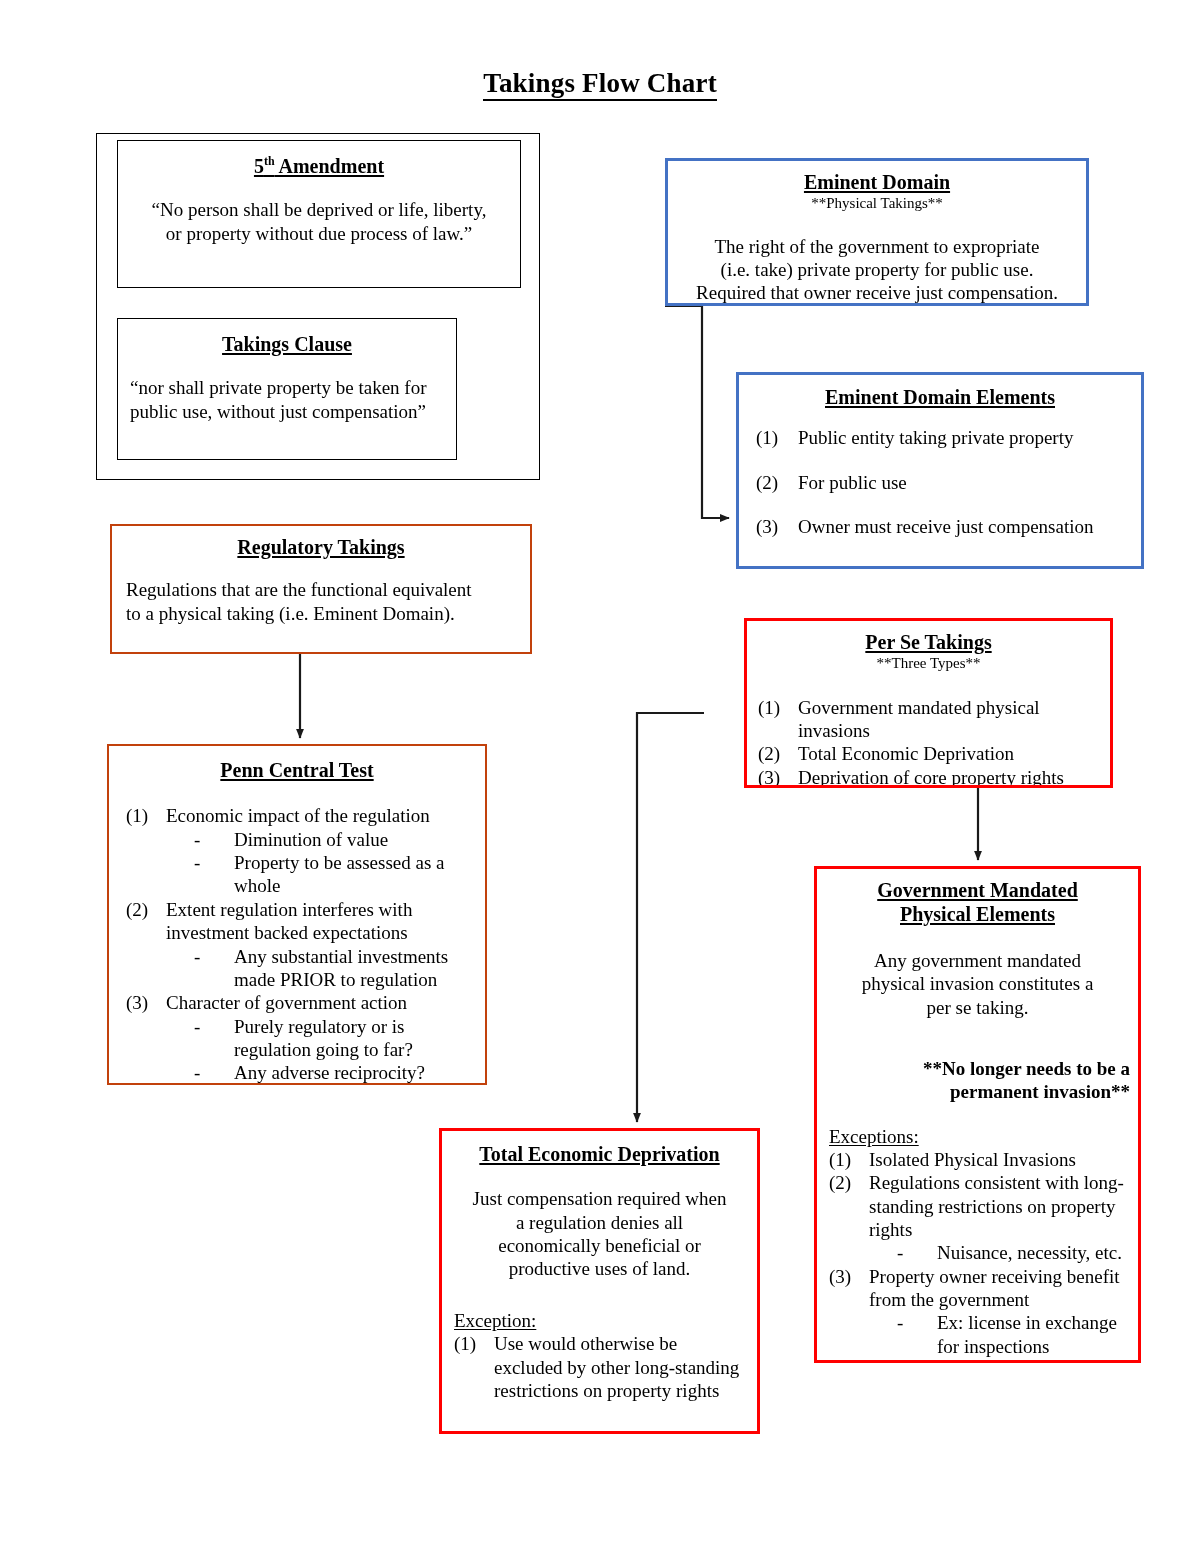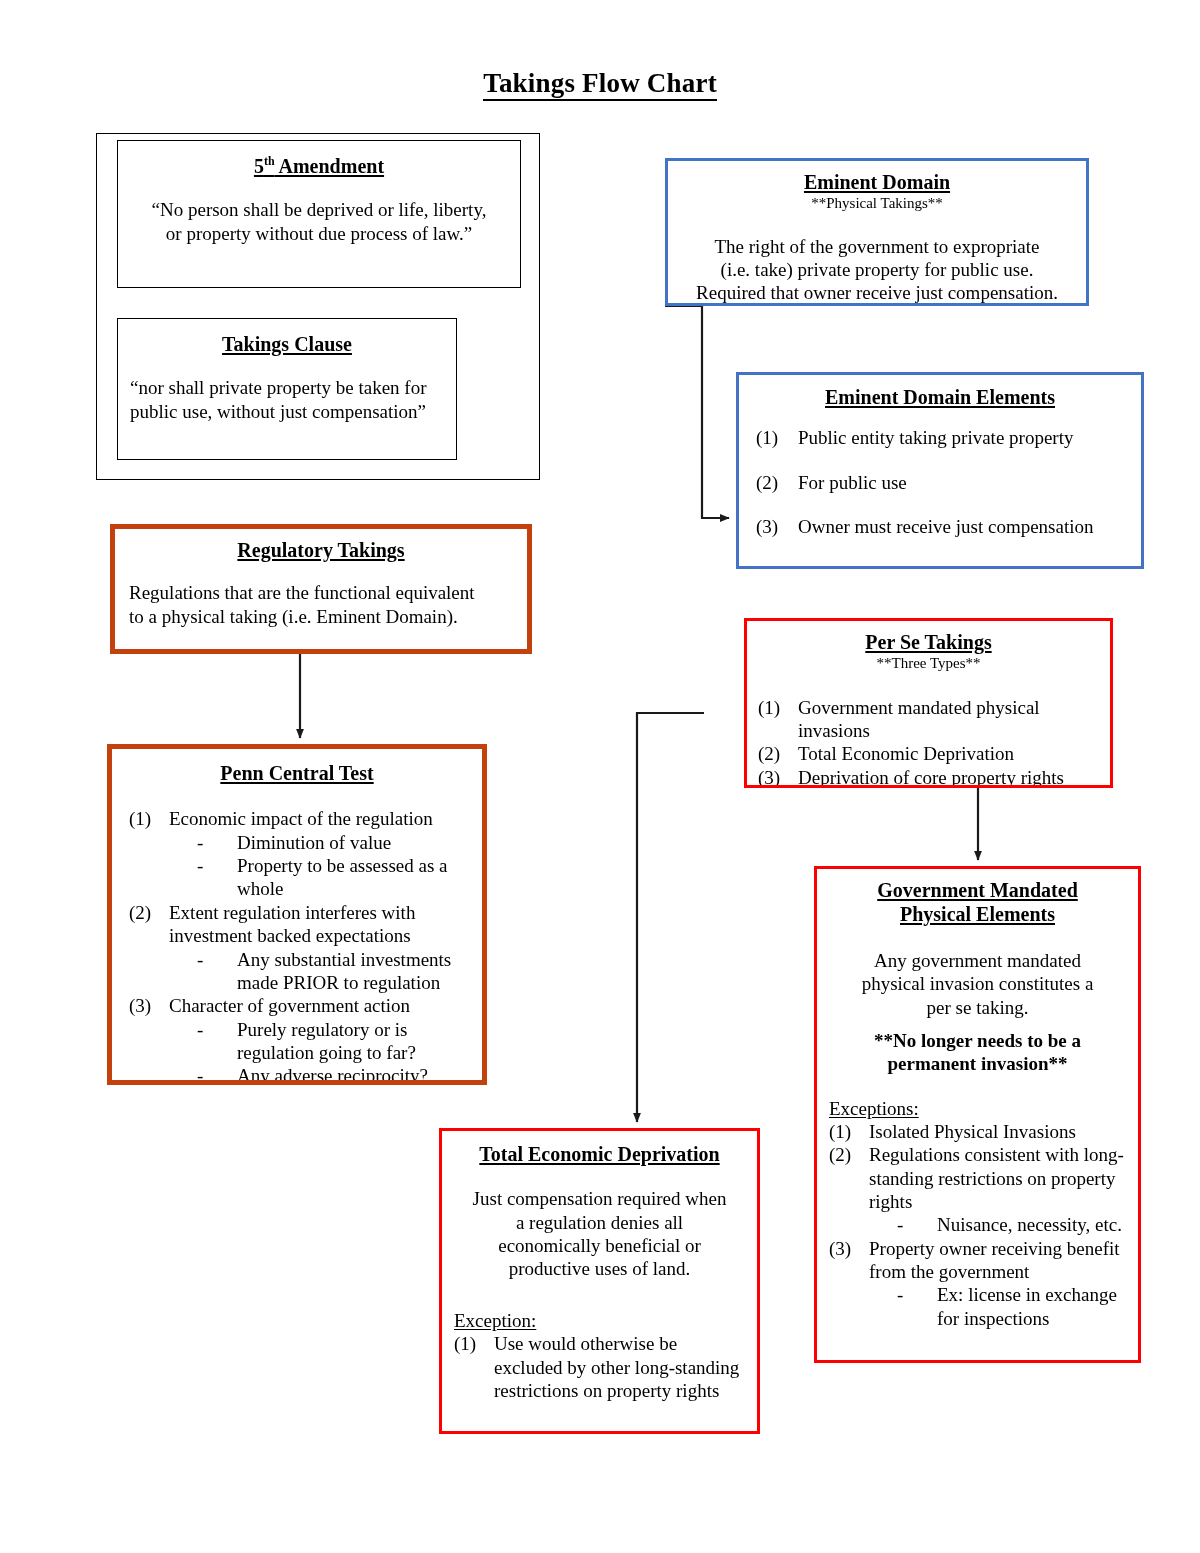--- a/index.html
+++ b/index.html
@@ -52,21 +52,21 @@
     line-height: 1.22;
   }
   .node .body {
     font-size: 19px;
     line-height: 1.23;
   }
   .ctr { text-align: center; }
 
   .bdr-black { border: 1.5px solid #000000; }
   .bdr-blue  { border: 3px solid #4472C4; }
-  .bdr-green { border: 5px solid #c2410c; }
+  .bdr-green { border: 2px solid #c2410c; }
   .bdr-red   { border: 3px solid #FF0000; }
 
   
   ul.numlist, ul.dashlist {
     list-style: none;
     margin: 0;
     padding: 0;
   }
   ul.numlist > li {
     position: relative;
@@ -282,21 +282,21 @@
       <div><u><span>Government Mandated</span></u></div>
       <div><u><span>Physical Elements</span></u></div>
     </div>
 
     <div class="body ctr" style="margin-top:22px; padding:0 10px;">
       <div>Any government mandated</div>
       <div>physical invasion constitutes a</div>
       <div>per se taking.</div>
     </div>
 
-    <div class="body ctr bold" style="margin-top:10px; padding:0 16px;">
+    <div class="body ctr bold" style="margin-top:38px; padding:0 8px;text-align:right;">
       <div>**No longer needs to be a</div>
       <div>permanent invasion**</div>
     </div>
 
     <div class="body label-u" style="margin-top:21px; padding-left:12px;">Exceptions:</div>
 
     <ul class="numlist tight body" style="padding-left:12px;">
       <li>
         <span class="mk">(1)</span>
         <span>Isolated Physical Invasions</span>

